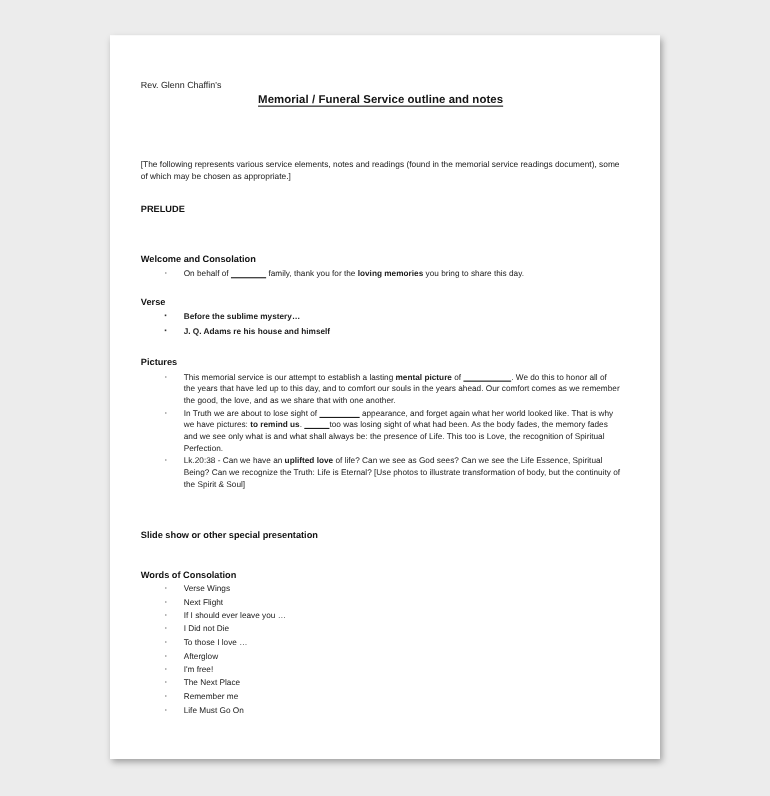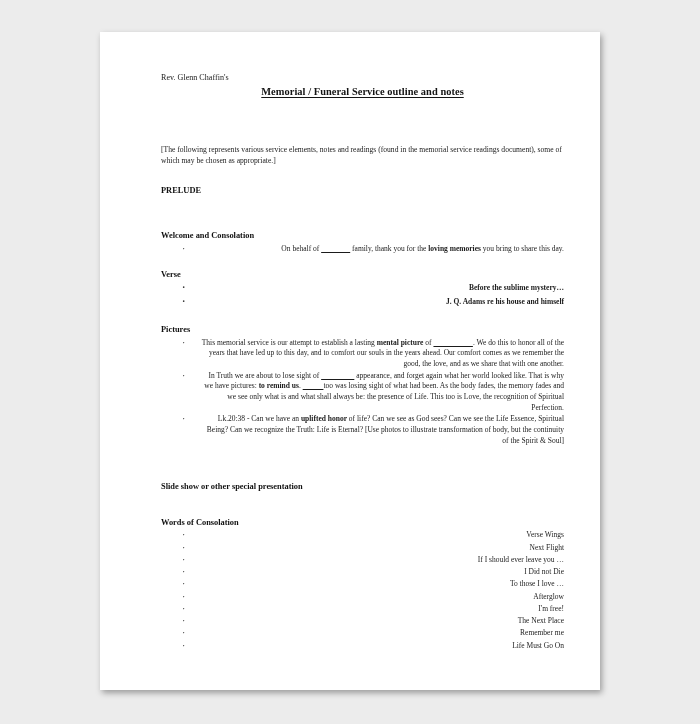--- a/index.html
+++ b/index.html
@@ -21,23 +21,22 @@
     top: 32px;
     width: 500px;
     height: 658px;
   }
 
   .page {
     width: 100%;
     height: 100%;
     background: #ffffff;
     box-shadow: 2px 3px 6px rgba(0,0,0,0.34);
-    padding: 40px 36px 20px 61px;
+    padding: 40px 36px 20px 28px;
     position: relative;
-    font-family: Liberation Serif, serif;
   }
 
   .doc {
     font-size: 7.6px;
     line-height: 1.38;
     color: #1b1b1b;
   }
 
   .byline {
     font-size: 8.1px;
@@ -77,21 +76,20 @@
   .plain-line {
     font-size: 8.1px;
     margin: 0;
     color: #1b1b1b;
   }
 
   ul.bullets {
     list-style: none;
     margin: 2px 0 0 0;
     padding: 0;
-    text-align: right;
   }
 
   ul.bullets > li {
     position: relative;
     padding-left: 39px;
     margin: 0 0 1px 0;
     font-size: 7.5px;
     line-height: 1.42;
     color: #1b1b1b;
   }
@@ -156,21 +154,21 @@
         <li>Before the sublime mystery…</li>
         <li>J. Q. Adams re his house and himself</li>
       </ul>
 
       <div class="spacer-lg"></div>
 
       <h2 class="h-bold">Pictures</h2>
       <ul class="bullets">
         <li>This memorial service is our attempt to establish a lasting <b>mental picture</b> of <span class="blank">&nbsp;&nbsp;&nbsp;&nbsp;&nbsp;&nbsp;&nbsp;&nbsp;&nbsp;&nbsp;&nbsp;&nbsp;&nbsp;&nbsp;&nbsp;&nbsp;&nbsp;&nbsp;&nbsp;</span>. We do this to honor all of the years that have led up to this day, and to comfort our souls in the years ahead. Our comfort comes as we remember the good, the love, and as we share that with one another.</li>
         <li>In Truth we are about to lose sight of <span class="blank">&nbsp;&nbsp;&nbsp;&nbsp;&nbsp;&nbsp;&nbsp;&nbsp;&nbsp;&nbsp;&nbsp;&nbsp;&nbsp;&nbsp;&nbsp;&nbsp;</span> appearance, and forget again what her world looked like. That is why we have pictures: <b>to remind us</b>. <span class="blank">&nbsp;&nbsp;&nbsp;&nbsp;&nbsp;&nbsp;&nbsp;&nbsp;&nbsp;&nbsp;</span>too was losing sight of what had been. As the body fades, the memory fades and we see only what is and what shall always be: the presence of Life. This too is Love, the recognition of Spiritual Perfection.</li>
-        <li>Lk.20:38 - Can we have an <b>uplifted honor</b> of life? Can we see as God sees? Can we see the Life Essence, Spiritual Being? Can we recognize the Truth: Life is Eternal? [Use photos to illustrate transformation of body, but the continuity of the Spirit &amp; Soul]</li>
+        <li>Lk.20:38 - Can we have an <b>uplifted love</b> of life? Can we see as God sees? Can we see the Life Essence, Spiritual Being? Can we recognize the Truth: Life is Eternal? [Use photos to illustrate transformation of body, but the continuity of the Spirit &amp; Soul]</li>
       </ul>
 
       <div class="spacer-xl"></div>
       <div class="spacer-md"></div>
 
       <h2 class="h-bold">Slide show or other special presentation</h2>
 
       <div class="spacer-xl"></div>
 
       <h2 class="h-bold">Words of Consolation</h2>

